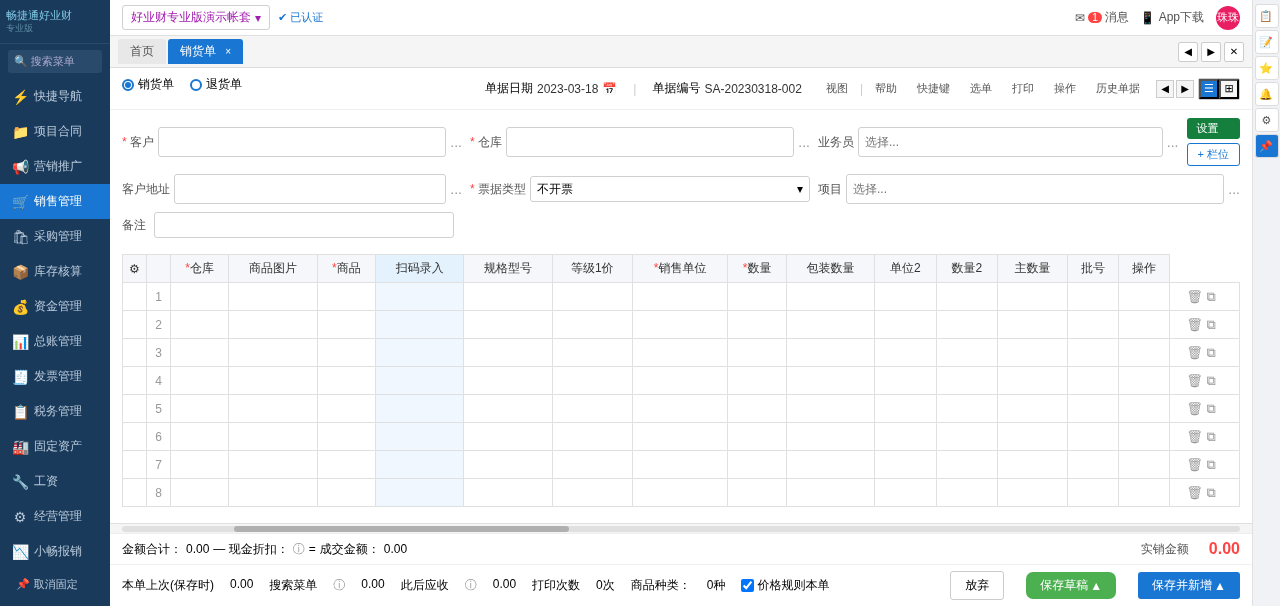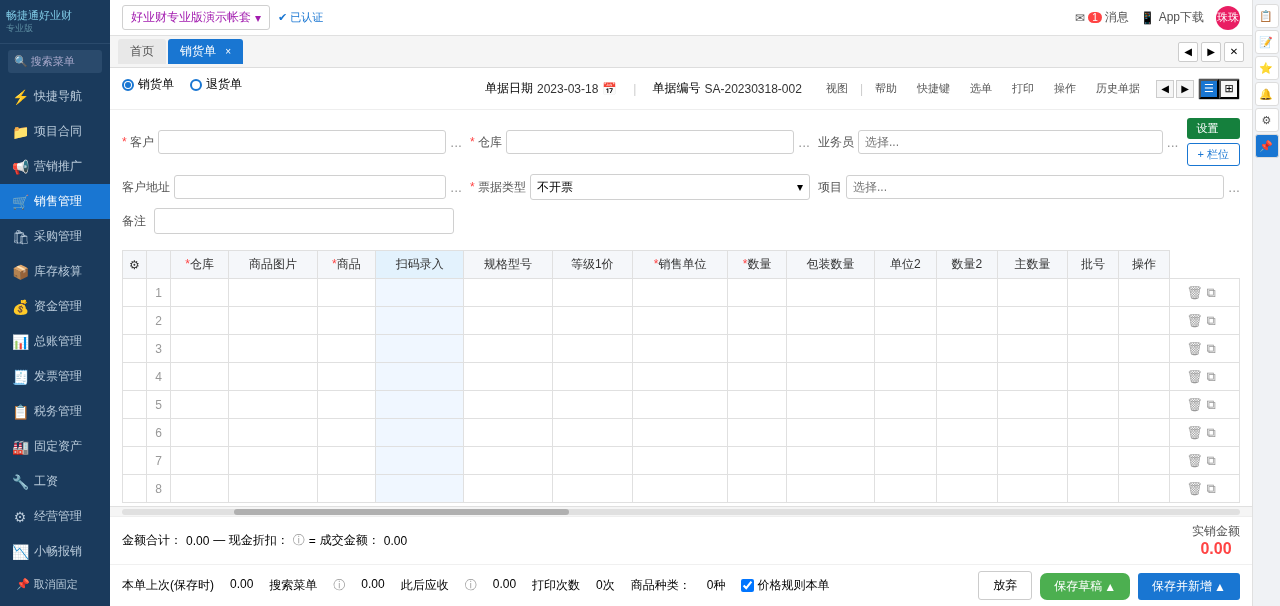--- a/index.html
+++ b/index.html
@@ -58,21 +58,21 @@
     .view-toggle { display: flex; border: 1px solid #ccc; border-radius: 2px; overflow: hidden; }
     .view-toggle-btn { width: 20px; height: 20px; background: #f5f5f5; cursor: pointer; display: flex; align-items: center; justify-content: center; font-size: 11px; }
     .view-toggle-btn.active { background: #1976d2; color: #fff; }
 
     
     .form-fields { padding: 8px 12px; }
     .form-row { display: flex; align-items: center; gap: 8px; margin-bottom: 8px; }
     .form-field { display: flex; align-items: center; gap: 4px; flex: 1; }
     .form-label { font-size: 12px; color: #555; white-space: nowrap; }
     .required-star { color: #f44; }
-    .form-input { flex: 1; height: 24px; border: 1px solid #d0d0d0; border-radius: 3px; padding: 0 6px; font-size: 12px; background: #fff; }
+    .form-input { flex: 1; height: 30px; border: 1px solid #d0d0d0; border-radius: 3px; padding: 0 6px; font-size: 12px; background: #fff; }
     .form-select { flex: 1; height: 26px; border: 1px solid #d0d0d0; border-radius: 3px; padding: 0 6px; font-size: 12px; background: #fff; display: flex; align-items: center; justify-content: space-between; cursor: pointer; }
     .form-dots { color: #999; cursor: pointer; font-size: 14px; }
     .form-textarea { width: 300px; height: 26px; border: 1px solid #d0d0d0; border-radius: 3px; padding: 2px 6px; font-size: 12px; }
     .setup-btn { background: #15803d; color: #fff; border: none; padding: 3px 10px; border-radius: 3px; font-size: 11px; cursor: pointer; display: flex; align-items: center; gap: 2px; text-align: center; }
     .add-row-btn { background: #fff; color: #1976d2; border: 1px solid #1976d2; padding: 3px 10px; border-radius: 3px; font-size: 11px; cursor: pointer; display: flex; align-items: center; gap: 2px; }
 
     
     .tab-section { padding: 4px 12px 0; border-bottom: 1px solid #eee; display: flex; gap: 16px; }
     .tab-section-item { padding: 4px 0 6px; font-size: 12px; color: #555; cursor: pointer; }
     .tab-section-item.active { color: #1976d2; border-bottom: 2px solid #1976d2; }
@@ -85,22 +85,22 @@
     .th-settings { background: #f5f7fa; }
     .row-num { text-align: center; color: #999; }
     .action-icons { display: flex; gap: 4px; align-items: center; justify-content: center; }
     .action-icon { width: 16px; height: 16px; cursor: pointer; color: #999; font-size: 13px; }
 
     
     .footer { background: #fff; border-top: 1px solid #eee; }
     .footer-summary { padding: 6px 12px; display: flex; align-items: center; gap: 4px; font-size: 12px; border-bottom: 1px solid #f0f0f0; }
     .footer-bottom { padding: 6px 12px; display: flex; align-items: center; justify-content: space-between; }
     .footer-bottom-left { display: flex; gap: 16px; font-size: 12px; }
-    .footer-bottom-right { display: flex; align-items: flex-end; gap: 8px; }
-    .total-amount-box { display: flex; align-items: center; gap: 0; flex-direction: column; }
+    .footer-bottom-right { display: flex; align-items: center; gap: 22px; }
+    .total-amount-box { display: flex; align-items: center; gap: 20px; }
     .total-label { font-size: 12px; color: #555; }
     .total-value { font-size: 16px; color: #f44; font-weight: bold; }
     .btn-abandon { padding: 5px 14px; border: 1px solid #ccc; background: #fff; border-radius: 3px; font-size: 12px; cursor: pointer; }
     .btn-save-draft { padding: 5px 14px; background: #4caf50; color: #fff; border: none; border-radius: 7px; font-size: 12px; cursor: pointer; display: flex; align-items: center; gap: 2px; }
     .btn-save-new { padding: 5px 14px; background: #1976d2; color: #fff; border: none; border-radius: 3px; font-size: 12px; cursor: pointer; display: flex; align-items: center; gap: 2px; }
     .checkbox-item { display: flex; align-items: center; gap: 3px; }
     .right-panel { width: 28px; background: #f0f2f5; border-left: 1px solid #e0e0e0; display: flex; flex-direction: column; align-items: center; padding: 4px 0; gap: 2px; }
     .right-panel-btn { width: 24px; height: 24px; background: #fff; border: 1px solid #ddd; border-radius: 3px; display: flex; align-items: center; justify-content: center; font-size: 11px; cursor: pointer; color: #555; }
     .right-panel-btn.active { background: #1976d2; color: #fff; }
     .info-icon { color: #999; cursor: pointer; }

